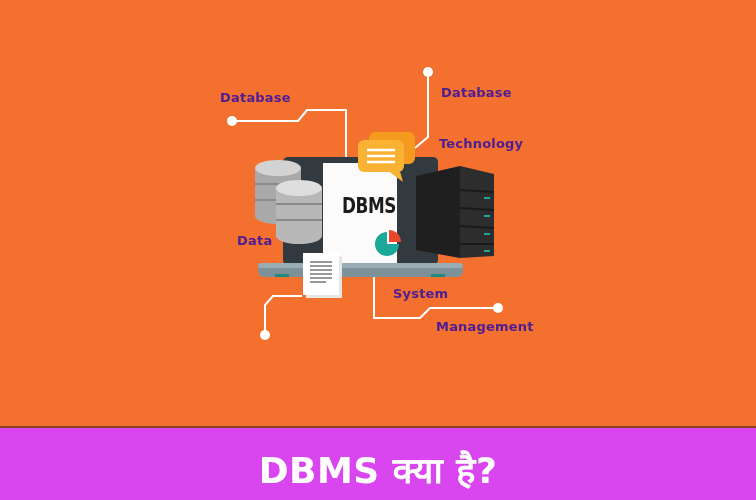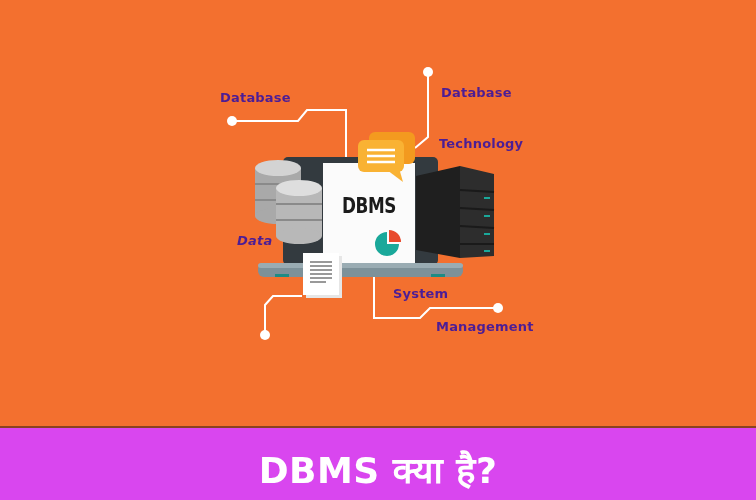--- a/index.html
+++ b/index.html
@@ -35,21 +35,21 @@
   </svg>
 
   <svg style="position:absolute;left:255px;top:155px;" width="210" height="125">
     <rect x="28" y="2" width="155" height="108" rx="5" fill="#333a3f"></rect>
     <rect x="3" y="108" width="205" height="14" rx="6" fill="#7d9199"></rect>
     <rect x="3" y="108" width="205" height="5" rx="3" fill="#9aacb3"></rect>
     <rect x="20" y="119" width="14" height="3" fill="#1e8b84"></rect>
     <rect x="176" y="119" width="14" height="3" fill="#1e8b84"></rect>
   </svg>
 
-  <div style="position:absolute;left:323px;top:163px;width:92px;height:100px;background:#fbfbfb;">
+  <div style="position:absolute;left:323px;top:163px;width:74px;height:100px;background:#fbfbfb;">
     <div style="position:absolute;left:0;top:30px;width:92px;text-align:center;font-family:'DejaVu Sans Condensed','DejaVu Sans',sans-serif;font-weight:bold;font-size:22px;color:#1b1b1b;letter-spacing:-0.5px;transform:scaleX(0.85);">DBMS</div>
     <svg style="position:absolute;left:51px;top:66px;" width="28" height="28">
       <path d="M13,15 L13,3 A12,12 0 1,0 25,15 Z" fill="#1aa89a"></path>
       <path d="M15,13 L15,1 A12,12 0 0,1 27,13 Z" fill="#e8492c"></path>
     </svg>
   </div>
 
   <svg style="position:absolute;left:355px;top:130px;" width="65" height="58">
     <rect x="14" y="2" width="46" height="32" rx="6" fill="#f39a1f"></rect>
     <rect x="3" y="10" width="46" height="32" rx="6" fill="#f9b233"></rect>
@@ -104,20 +104,20 @@
       <line x1="8" y1="18" x2="30" y2="18"></line>
       <line x1="8" y1="22" x2="30" y2="22"></line>
       <line x1="8" y1="26" x2="30" y2="26"></line>
       <line x1="8" y1="30" x2="24" y2="30"></line>
     </g>
   </svg>
 
   <span class="label" style="left:220px;top:90px;">Database</span>
   <span class="label" style="left:441px;top:85px;">Database</span>
   <span class="label" style="left:439px;top:136px;">Technology</span>
-  <span class="label" style="left:237px;top:233px;font-style:italic;">Data</span>
+  <span class="label" style="left:237px;top:233px;">Data</span>
   <span class="label" style="left:393px;top:286px;">System</span>
   <span class="label" style="left:436px;top:319px;">Management</span>
 </div>
 
 <div class="band">
   <span class="band-title">DBMS क्या है?</span>
 </div>
 
 </body></html>

